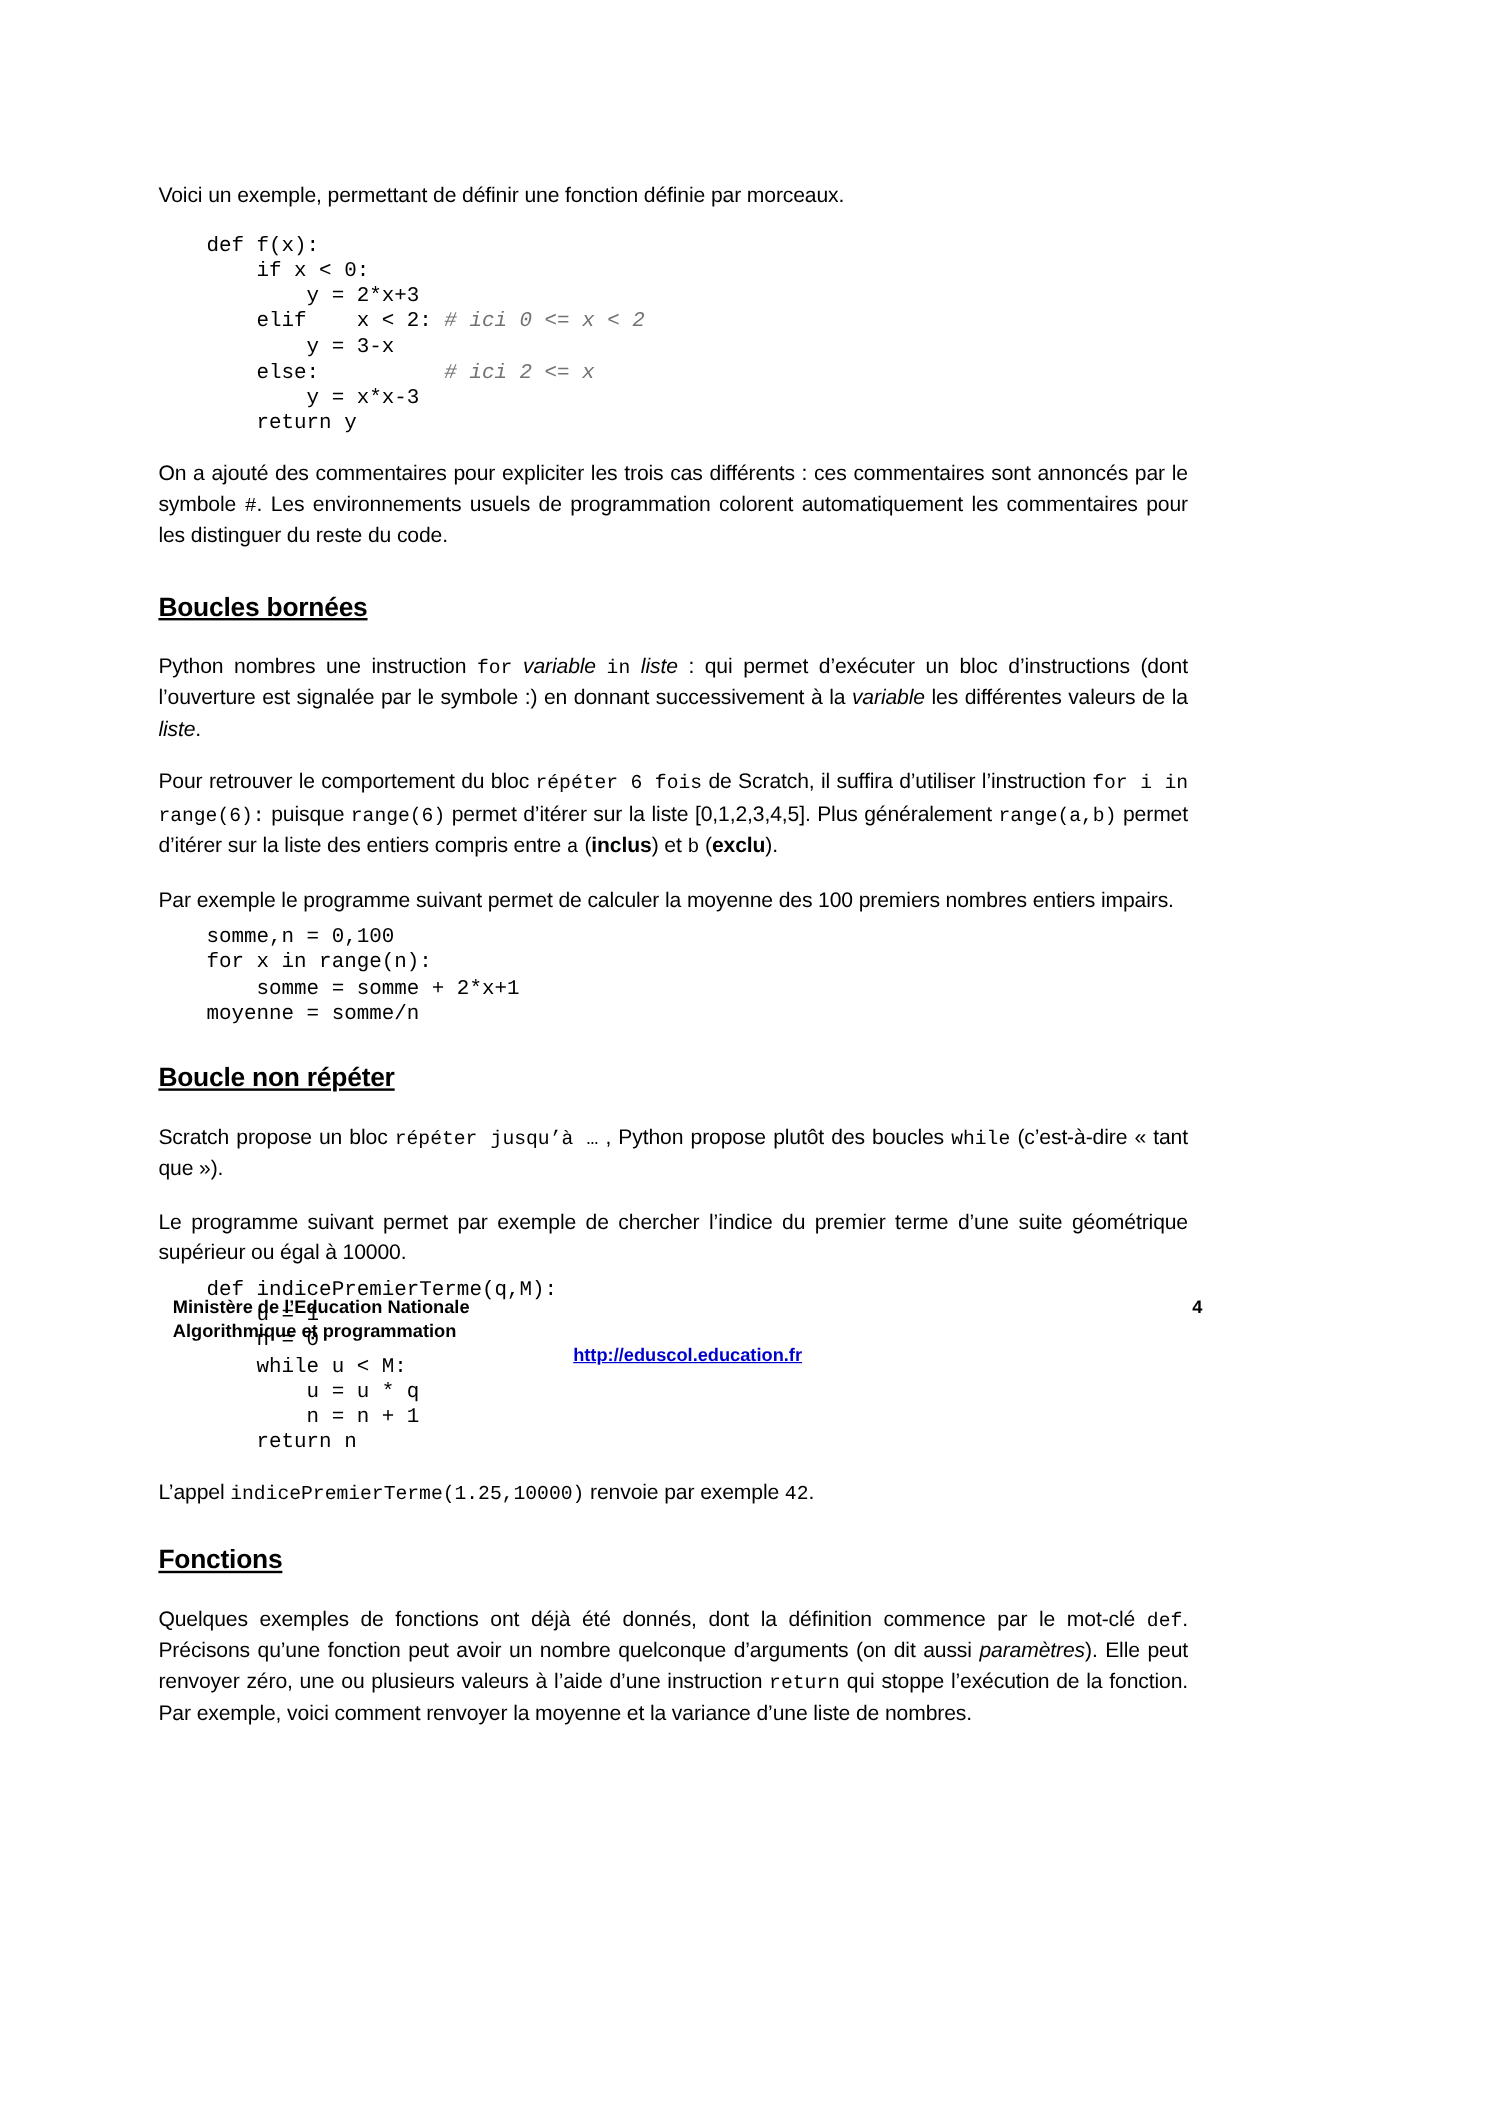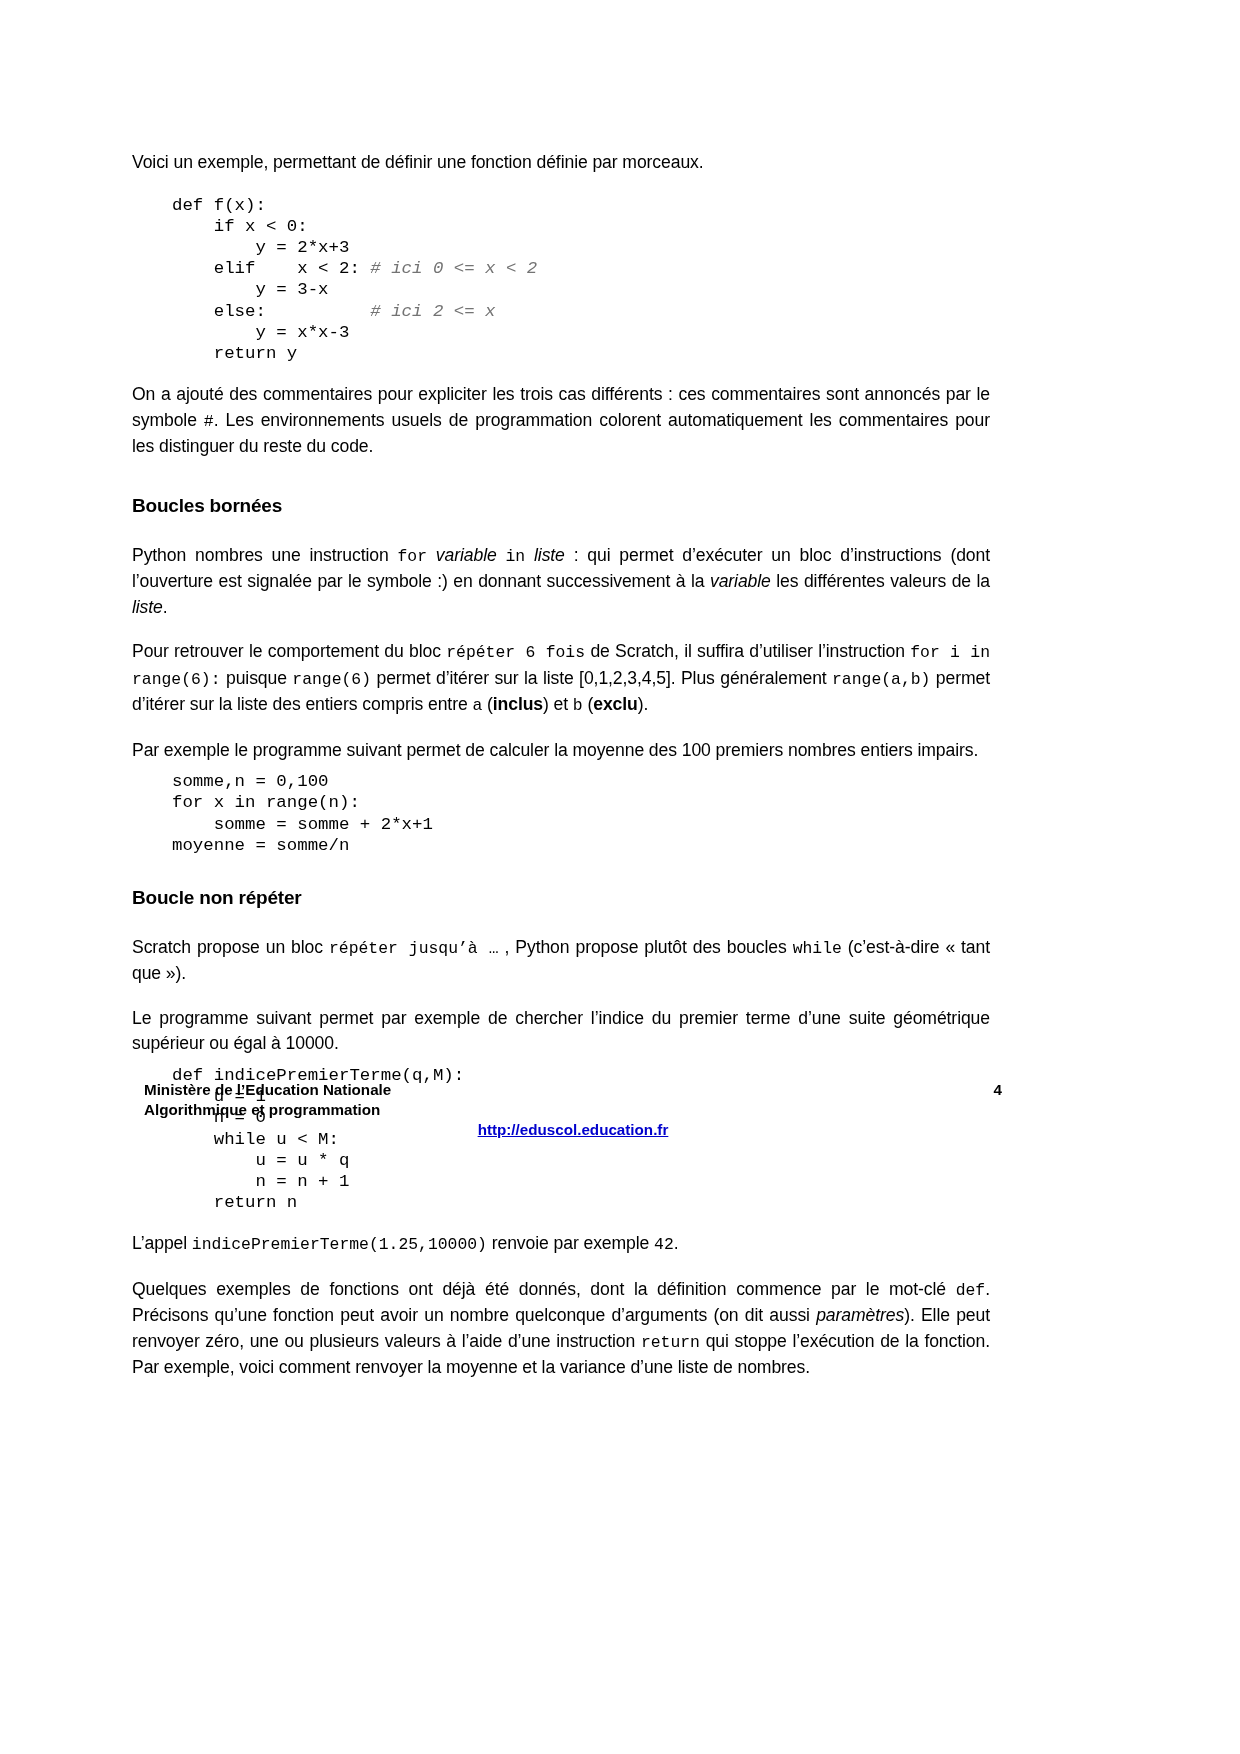--- a/index.html
+++ b/index.html
@@ -29,25 +29,26 @@
     font-size: 17.6px;
     line-height: 25.5px;
     text-align: justify;
     margin: 0 0 19px 0;
     letter-spacing: -0.1px;
   }
   p.tight {
     margin-bottom: 8px;
   }
   h2.section {
-    font-size: 19px;
+    font-size: 22px;
     font-weight: bold;
     margin: 30px 0 26px 0;
     line-height: 23px;
     letter-spacing: -0.2px;
+    text-decoration: underline;
   }
   h2.section.first { margin-top: 34px; }
   pre.code {
     font-family: "Liberation Mono", "DejaVu Sans Mono", monospace;
     font-size: 17.4px;
     line-height: 21.2px;
     margin: 0 0 18px 0;
     padding: 0 0 0 40px;
     white-space: pre;
     color: #000000;
@@ -125,20 +126,21 @@
     <pre class="code">def indicePremierTerme(q,M):
     u = 1
     n = 0
     while u &lt; M:
         u = u * q
         n = n + 1
     return n</pre>
 
     <p class="body"><span>L’appel </span><code class="mono">indicePremierTerme(1.25,10000)</code><span> renvoie par exemple </span><code class="mono">42</code><span>.</span></p>
 
+    <h2 class="section">Fonctions</h2>
 
     <p class="body"><span>Quelques exemples de fonctions ont déjà été donnés, dont la définition commence par le mot-clé </span><code class="mono">def</code><span>. Précisons qu’une fonction peut avoir un nombre quelconque d’arguments (on dit aussi </span><i>paramètres</i><span>). Elle peut renvoyer zéro, une ou plusieurs valeurs à l’aide d’une instruction </span><code class="mono">return</code><span> qui stoppe l’exécution de la fonction. Par exemple, voici comment renvoyer la moyenne et la variance d’une liste de nombres.</span></p>
 
   </div>
 
   <div class="footer">
     <div class="row">
       <span>Ministère de l’Education Nationale</span>
       <span class="pageno">4</span>
     </div>

